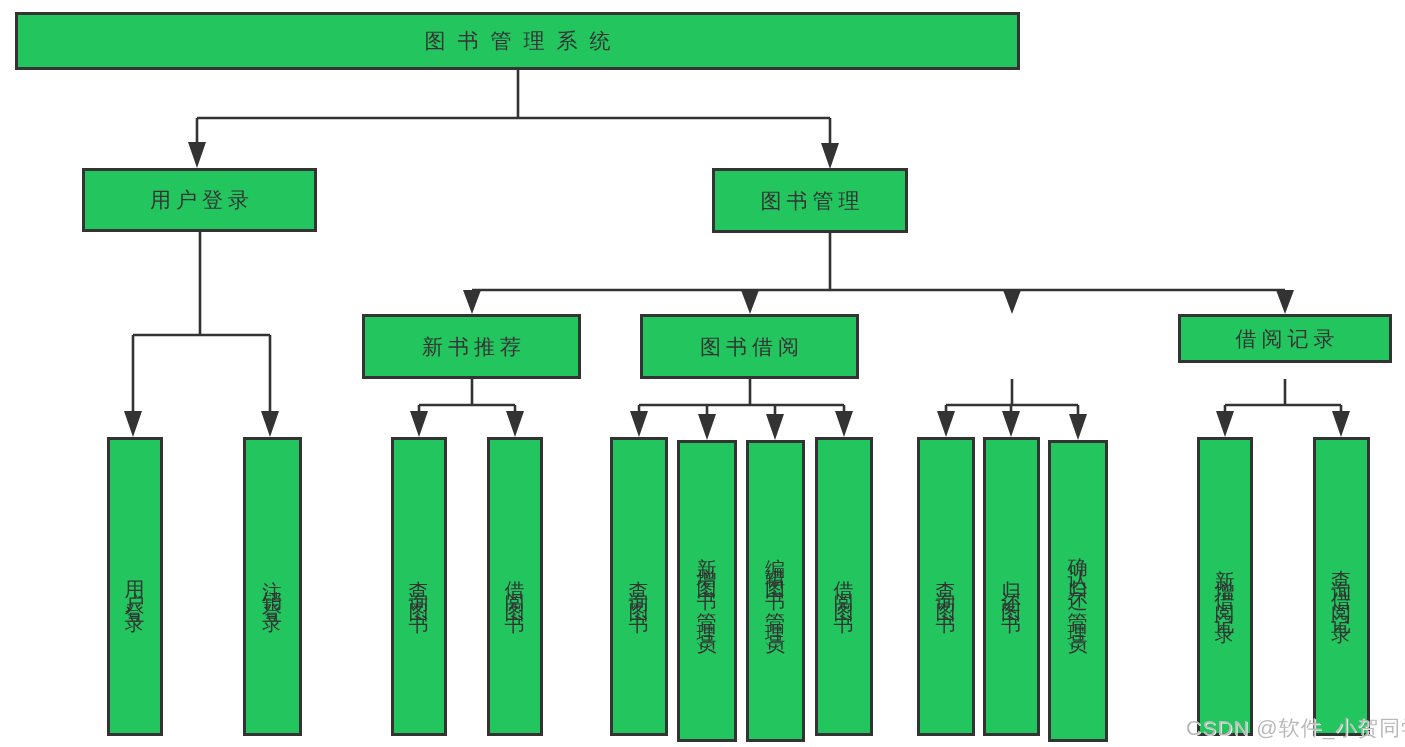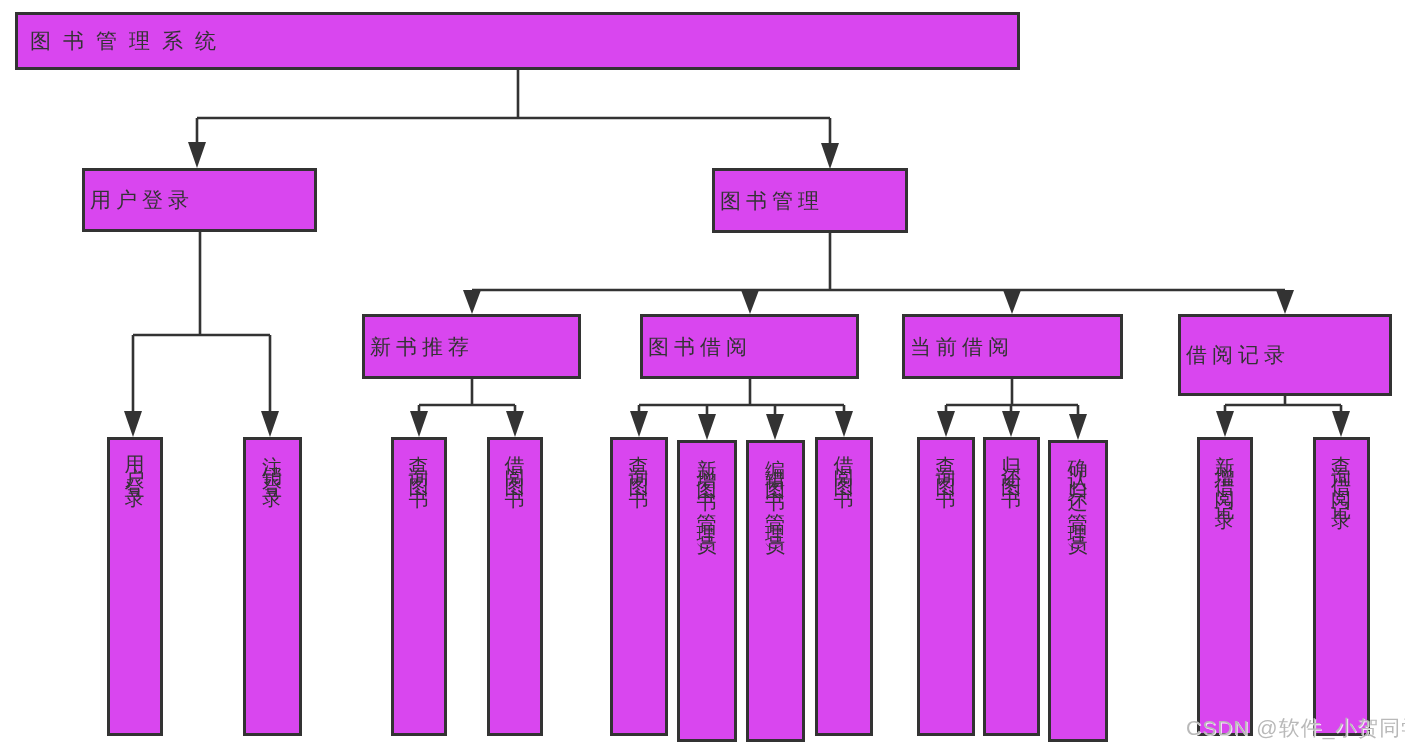--- a/index.html
+++ b/index.html
@@ -26,24 +26,24 @@
     stroke-width: 2.6;
     fill: none;
   }
   .edges polygon {
     fill: var(--line-color, #333);
   }
   .node {
     position: absolute;
     box-sizing: border-box;
     border: 3px solid var(--line-color, #333);
-    background: #d946ef;
+    background: #22c55e;
     display: flex;
     align-items: center;
-    justify-content: flex-start;
+    justify-content: center;
     color: var(--text-color, #333);
   }
   .node-h {
     font-size: 21px;
     letter-spacing: 5px;
     text-indent: 5px; 
     white-space: nowrap;
   }
   .node-h.root-node {
     letter-spacing: 12px;
@@ -118,24 +118,21 @@
   <div class="node node-h" style="left:712px;top:168px;width:196px;height:65px">
     <span>图书管理</span>
   </div>
 
   <div class="node node-h" style="left:640px;top:314px;width:219px;height:65px">
     <span>图书借阅</span>
   </div>
   <div class="node node-h" style="left:362px;top:314px;width:219px;height:65px">
     <span>新书推荐</span>
   </div>
-  <div class="node node-h" style="left:902px;top:314px;width:221px;height:65px">
-    <span>当前借阅</span>
-  </div>
-  <div class="node node-h" style="left:1178px;top:314px;width:214px;height:82px">
+  <div class="node node-h" style="left:1178px;top:314px;width:214px;height:49px">
     <span>借阅记录</span>
   </div>
 
   <div class="node node-v" style="left:107px;top:437px;width:56px;height:299px">
     <span class="v-label">用户登录</span>
   </div>
   <div class="node node-v" style="left:243px;top:437px;width:59px;height:299px">
     <span class="v-label">注销登录</span>
   </div>
   <div class="node node-v" style="left:391px;top:437px;width:56px;height:299px">

